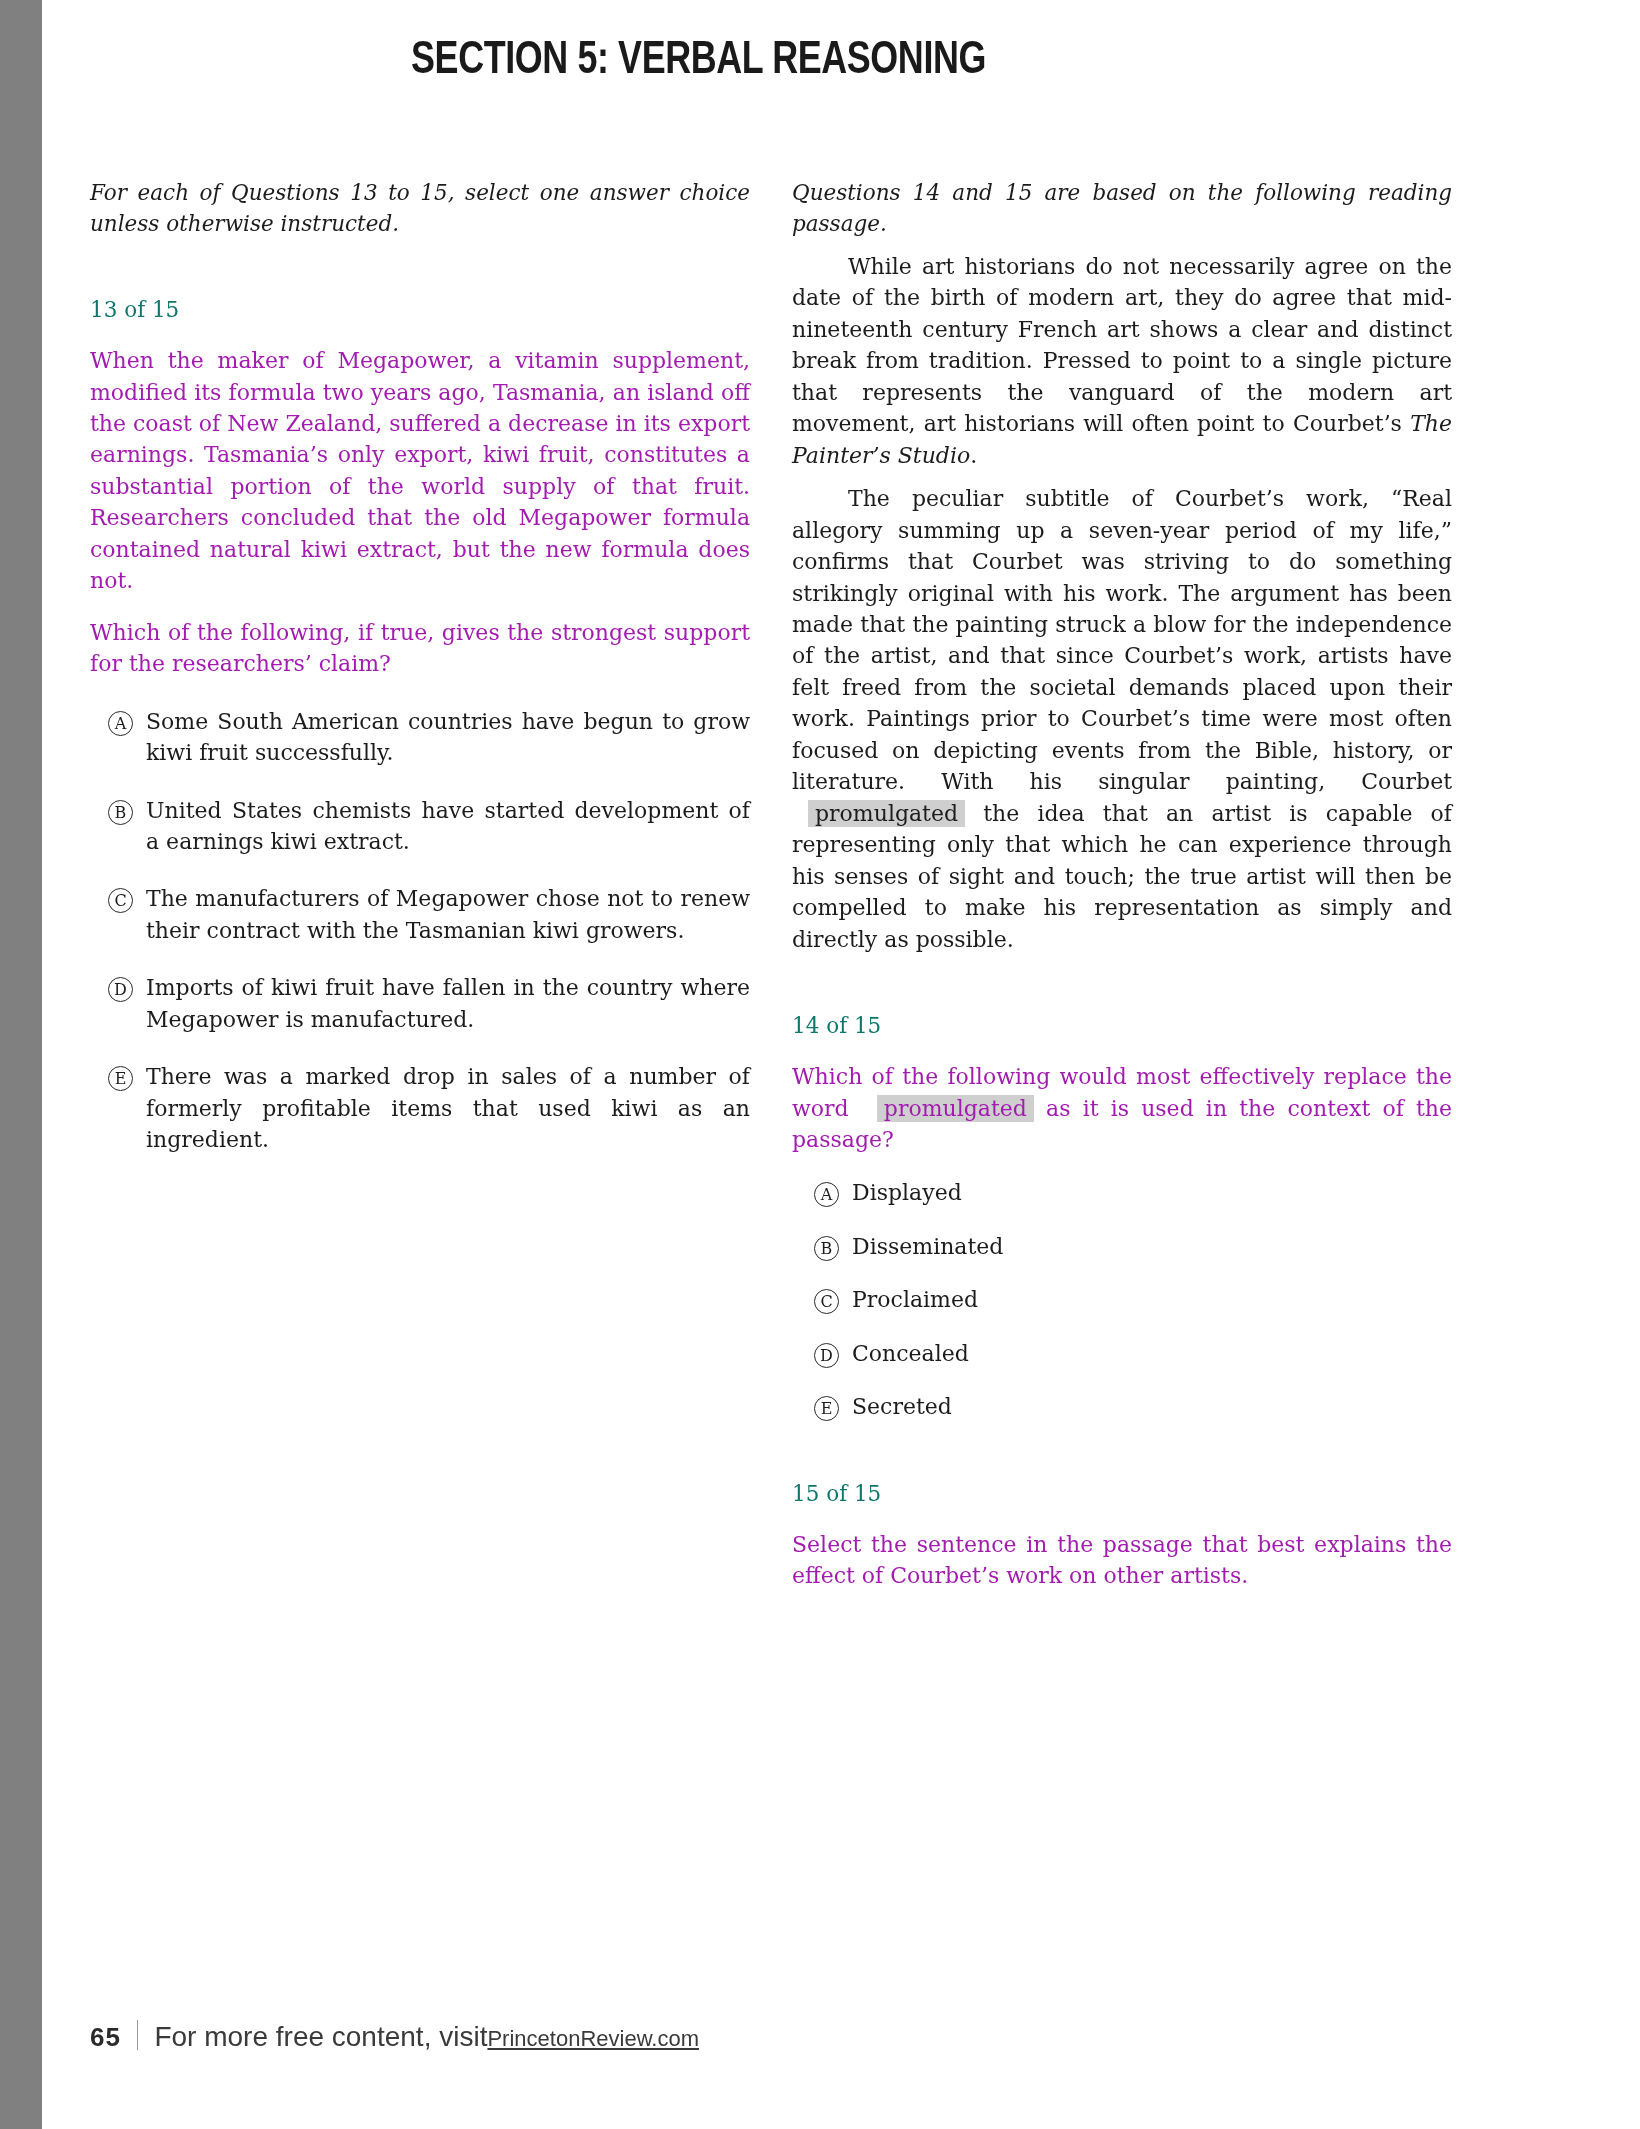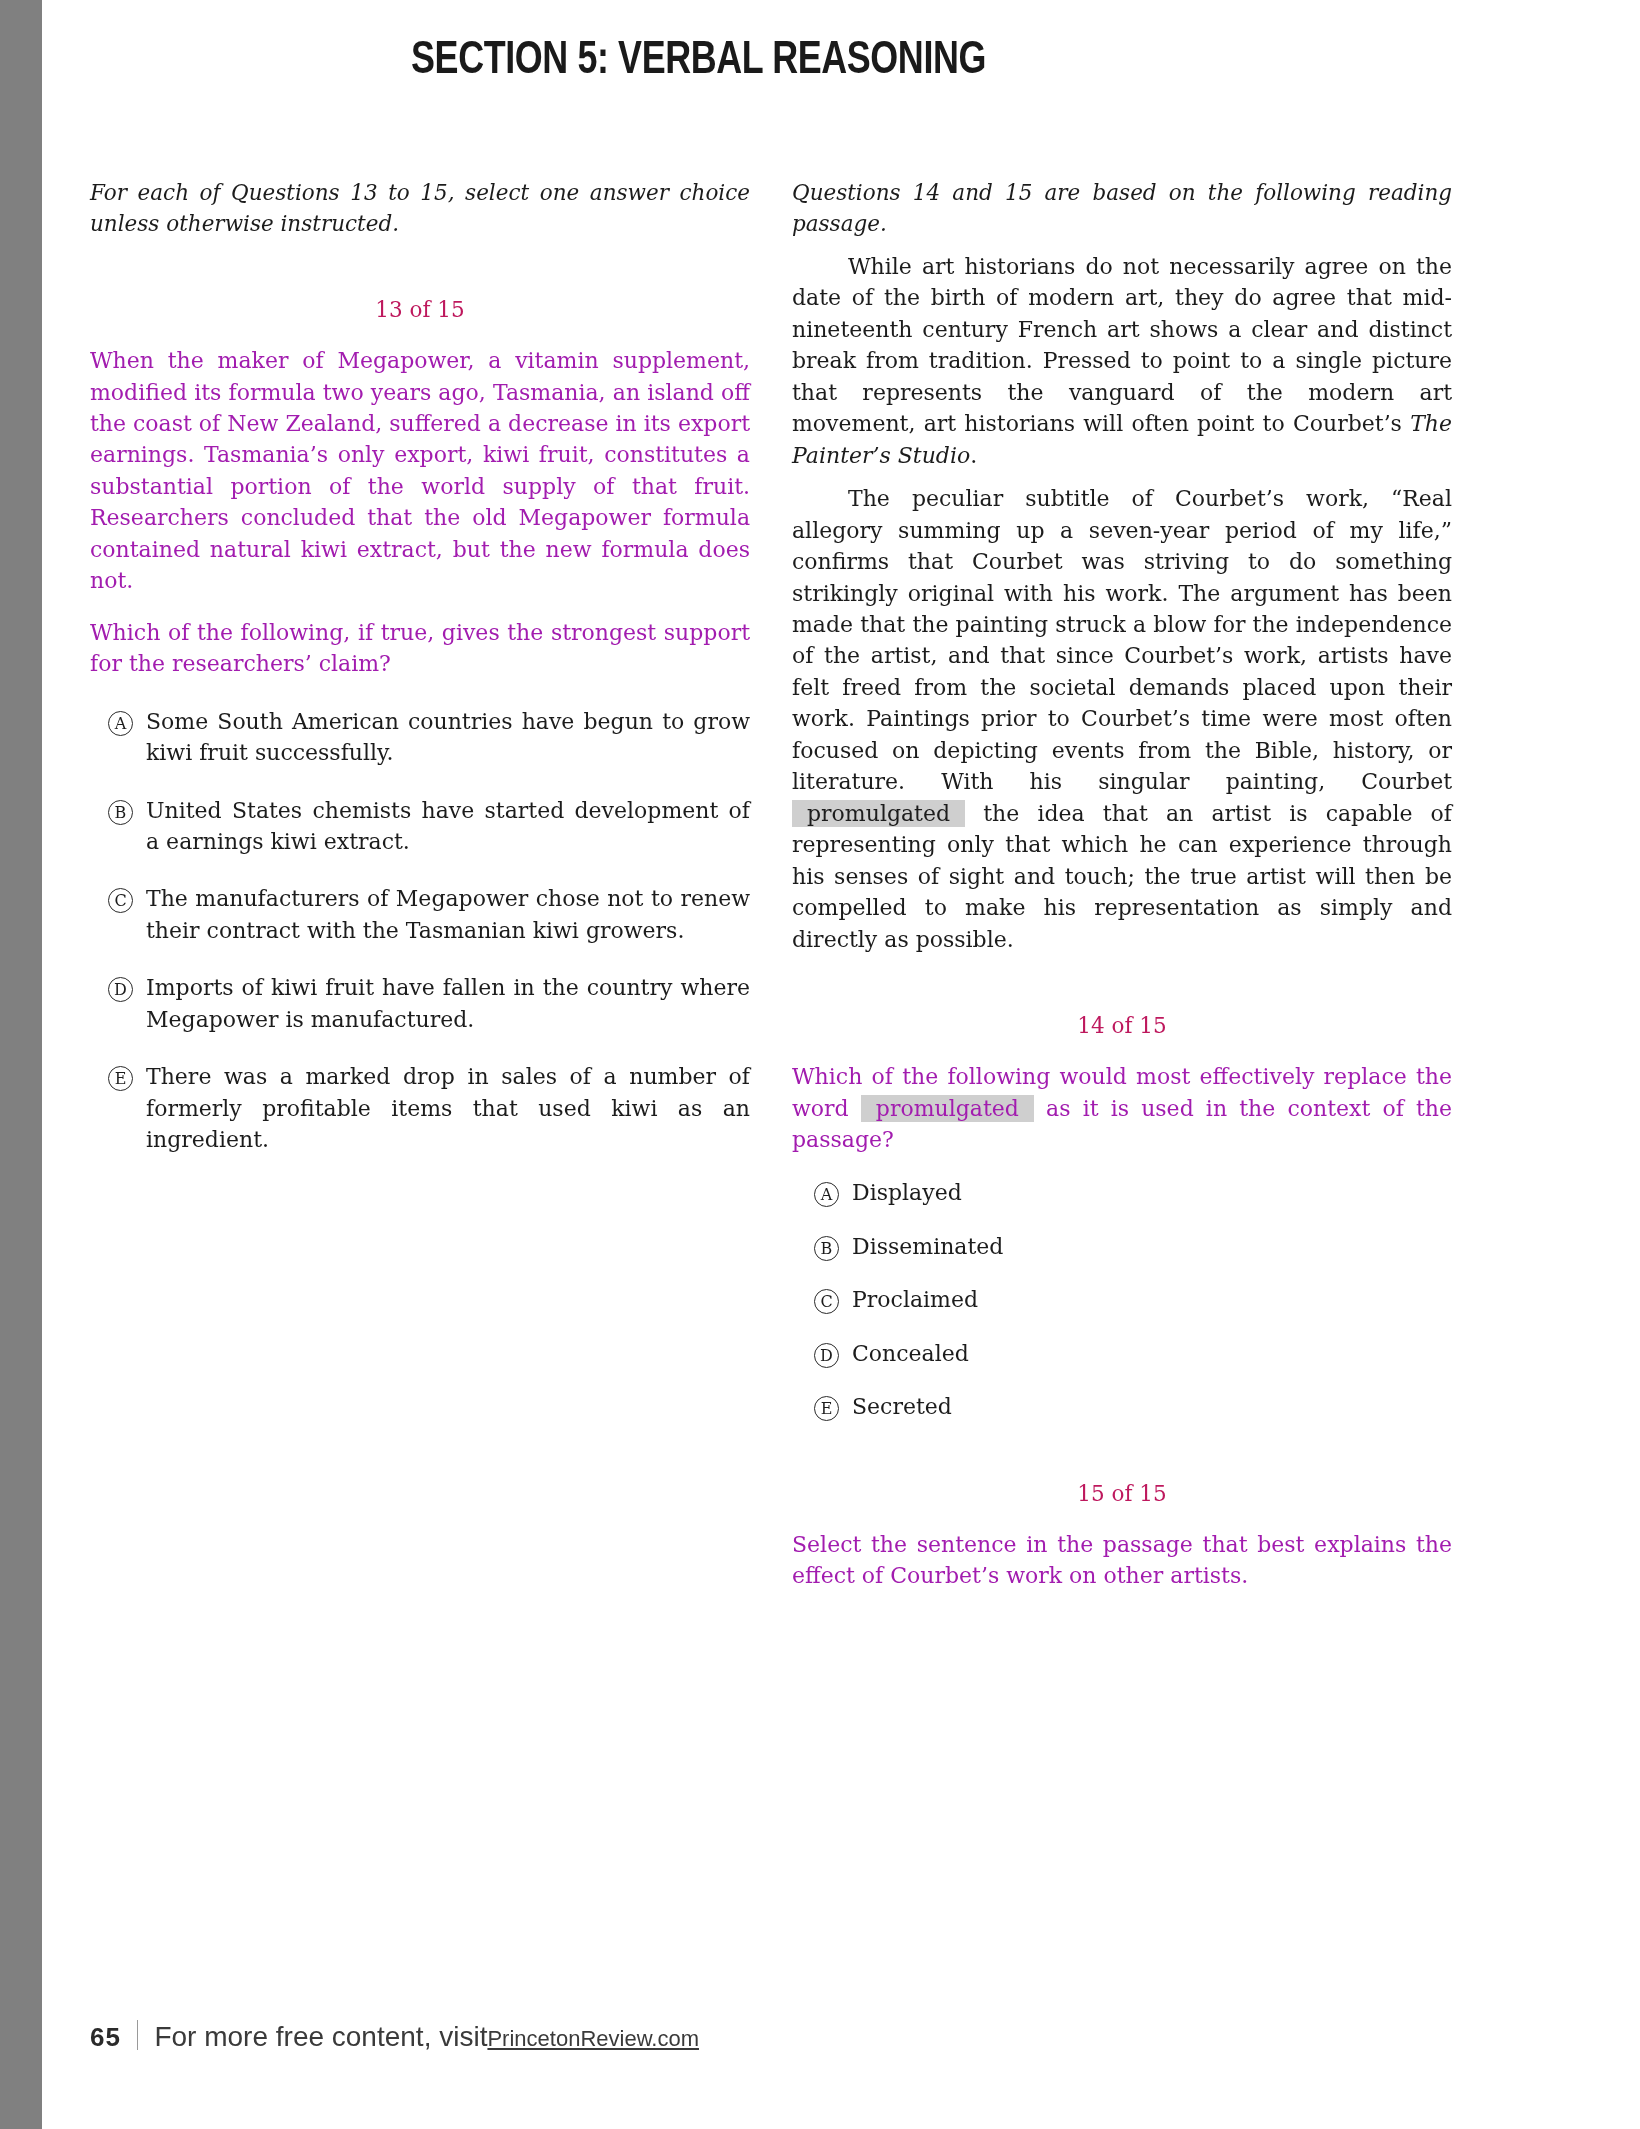--- a/index.html
+++ b/index.html
@@ -74,23 +74,22 @@
     font-style: italic;
     font-size: 21.5px;
     line-height: 1.42;
     text-align: justify;
     color: #1c1c1c;
     margin: 0 0 0 0;
   }
   .qnum {
     font-size: 21.5px;
     line-height: 1.4;
-    color: #be185d;
-    margin: 0;
-    text-align: center;
+    color: #0f766e;
+    margin: 0;
   }
   .body-text {
     font-size: 22px;
     line-height: 1.43;
     text-align: justify;
     color: #a21caf;
     margin: 0;
     -webkit-hyphens: none;
     hyphens: none;
   }
@@ -139,21 +138,22 @@
     line-height: 1.43;
     text-align: justify;
     color: #1c1c1c;
     flex: 1 1 auto;
   }
   .choices.compact .choice { margin-top: 22px; padding-left: 22px; }
   .choices.compact .choice-text { text-align: left; }
 
   .hl {
     background: #cfcfcf;
-    padding: 1px 15px;
+    padding: 1px 7px;
+    margin-left: 16px;
   }
   .it { font-style: italic; }
 
   
   #footer {
     position: absolute;
     left: 48px;
     bottom: 76px;
     display: flex;
     align-items: baseline;

